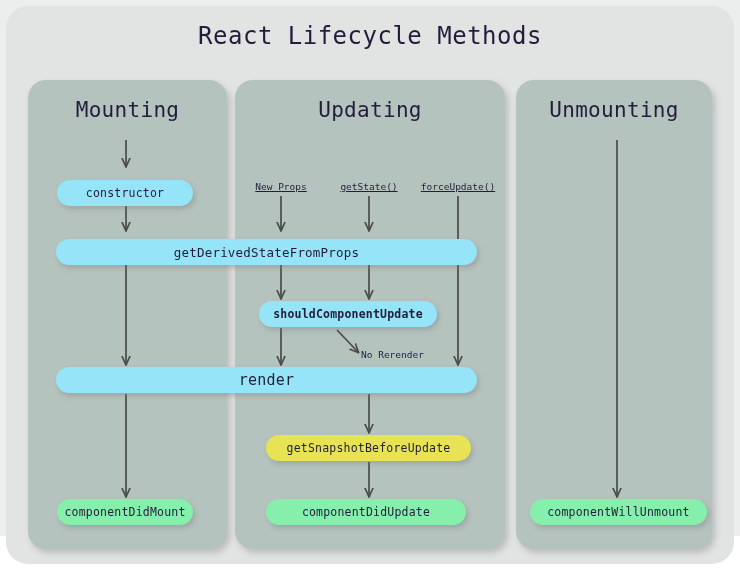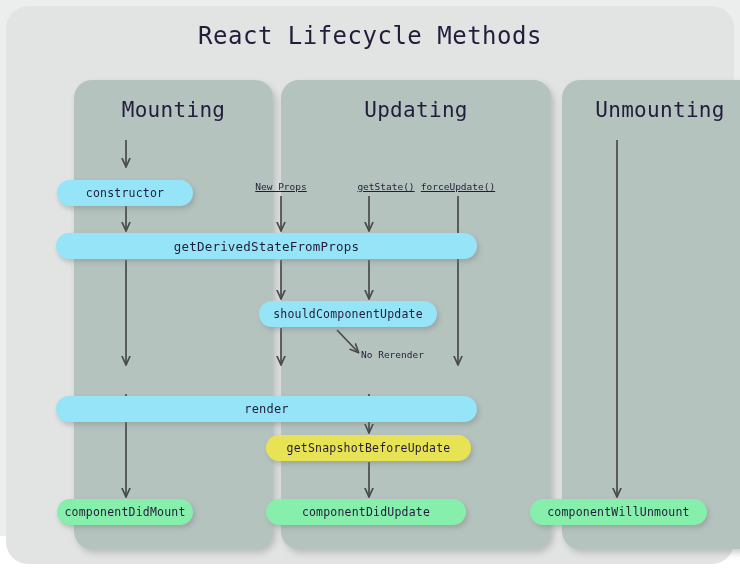--- a/index.html
+++ b/index.html
@@ -46,21 +46,20 @@
   }
 
   
   .column {
     position: absolute;
     top: 80px;
     height: 469px;
     background: #b5c3bf;
     border-radius: 18px;
     box-shadow: 3px 4px 6px rgba(120,125,125,0.38);
-    margin-left: 46px;
   }
   .col-mounting   { left: 28px;  width: 199px; }
   .col-updating   { left: 235px; width: 270px; }
   .col-unmounting { left: 516px; width: 196px; }
 
   .column-title {
     position: absolute;
     top: 18px;
     left: 0;
     width: 100%;
@@ -86,42 +85,42 @@
   }
   .node-blue   { background: #96e4f7; }
   .node-green  { background: #86efac; }
   .node-yellow { background: #e8e355; }
 
   
   .n-constructor        { left: 57px;  top: 169px; width: 136px; height: 26px; margin-top: 11px; }
   .n-componentdidmount  { left: 57px;  top: 499px; width: 136px; height: 26px; }
 
   
-  .n-gdsfp  { left: 56px; top: 233px; width: 421px; height: 26px; font-size: 12.5px; }
-  .n-render { left: 56px; top: 367px; width: 421px; height: 26px; font-size: 12px; margin-top: 29px; }
-
-  
-  .n-scu    { left: 259px; top: 301px; width: 178px; height: 26px; }
+  .n-gdsfp  { left: 56px; top: 239px; width: 421px; height: 26px; font-size: 12.5px; }
+  .n-render { left: 56px; top: 367px; width: 421px; height: 26px; font-size: 15px; }
+
+  
+  .n-scu    { left: 259px; top: 301px; width: 178px; height: 26px; font-weight: bold; }
   .n-gsbu   { left: 266px; top: 435px; width: 205px; height: 26px; }
   .n-cdu    { left: 266px; top: 499px; width: 200px; height: 26px; }
 
   
   .n-cwu    { left: 530px; top: 499px; width: 177px; height: 26px; text-align: center; }
 
   
   .trigger-label {
     position: absolute;
     font-size: 9.5px;
     color: #231d3b;
     white-space: nowrap;
     text-align: center;
     text-decoration: underline;
   }
   .t-newprops    { left: 245px; top: 181px; width: 72px; }
-  .t-getstate    { left: 350px; top: 181px; width: 72px; }
+  .t-getstate    { left: 333px; top: 181px; width: 72px; }
   .t-forceupdate { left: 419px; top: 181px; width: 78px; }
 
   .edge-label {
     position: absolute;
     font-size: 9.5px;
     color: #231d3b;
     white-space: nowrap;
     text-align: right;
   }
   .l-norerender { left: 361px; top: 349px; }

